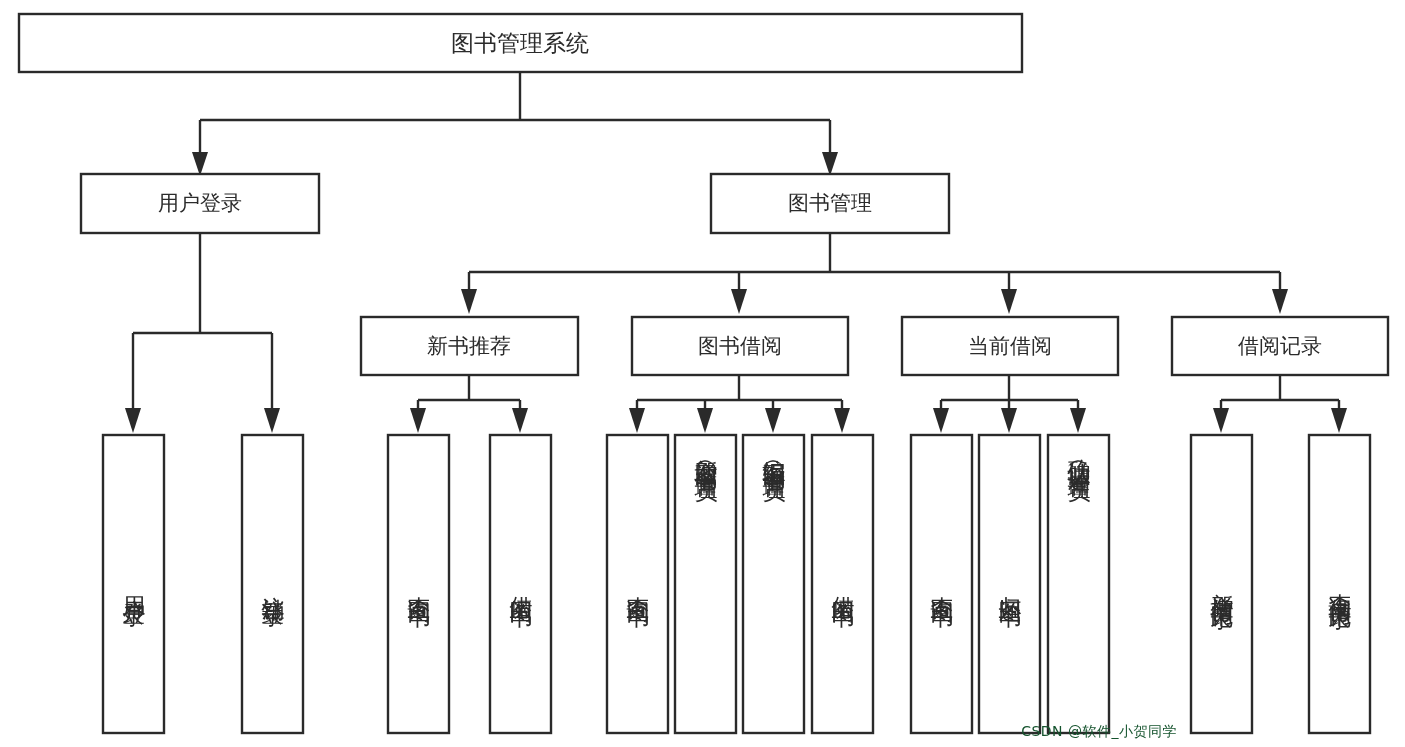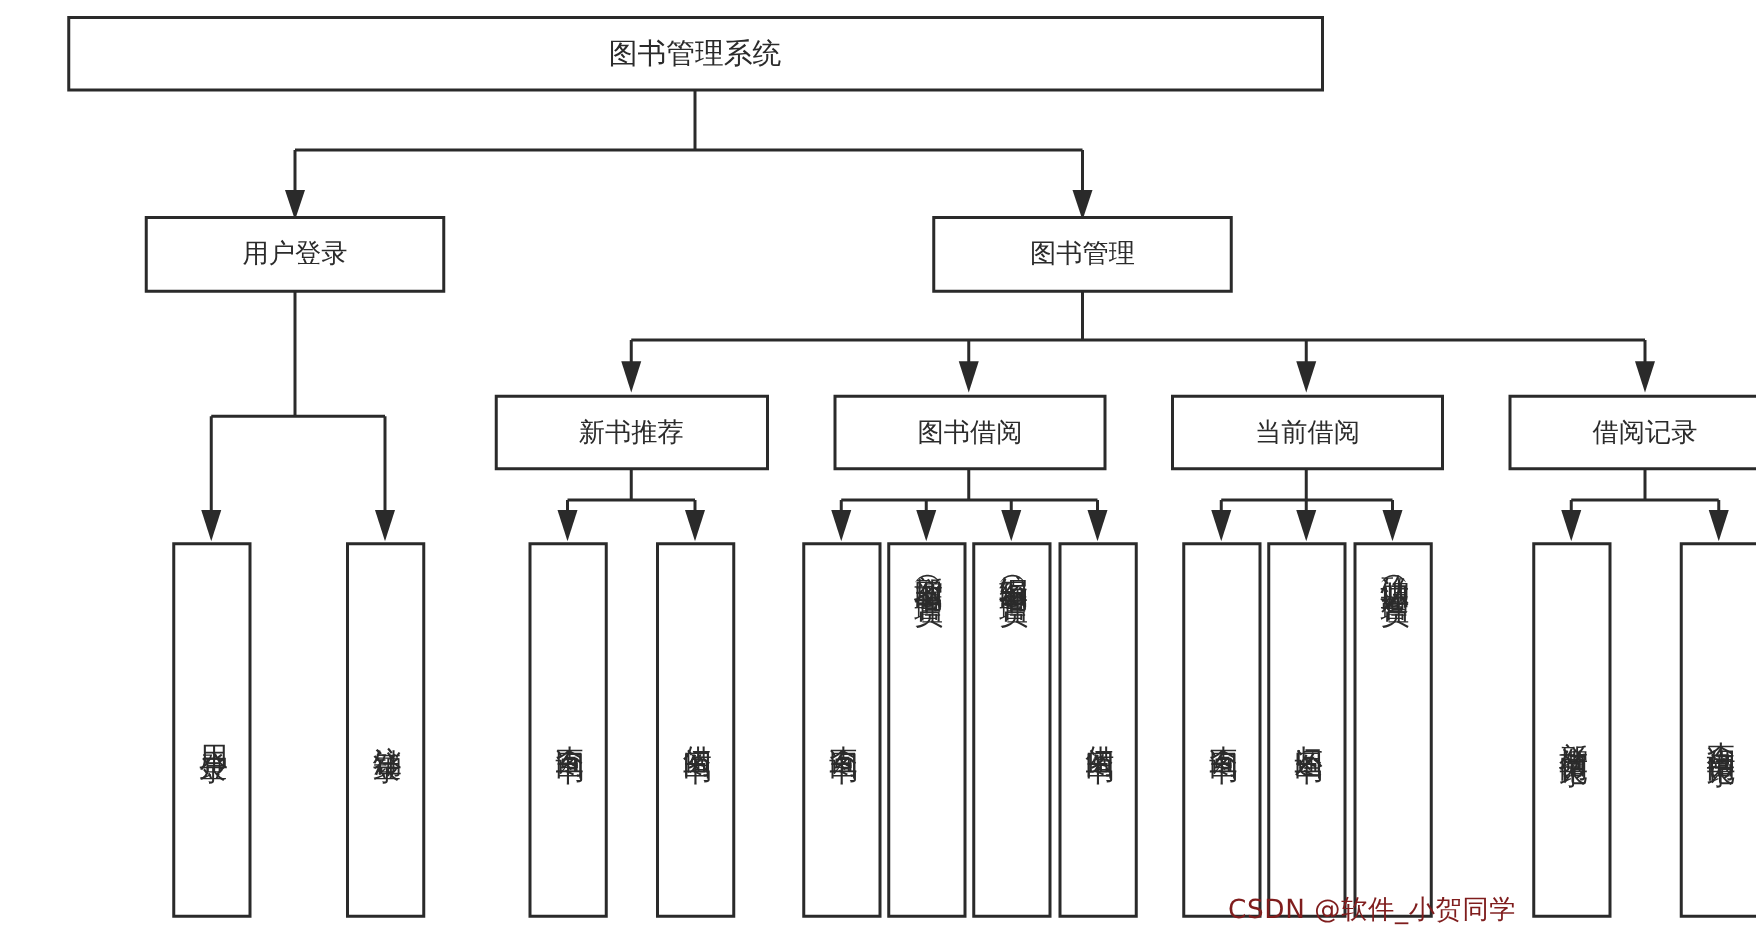--- a/index.html
+++ b/index.html
@@ -11,21 +11,20 @@
     width: 1405px;
     height: 747px;
     font-family: "DejaVu Sans", "Liberation Sans", sans-serif;
     overflow: hidden;
   }
   #diagram-root {
     position: relative;
     width: 1185px;
     height: 747px;
     background: #ffffff;
-    margin-left: 36px;
   }
   svg#diagram-canvas {
     position: absolute;
     top: 0;
     left: 0;
     width: 1405px;
     height: 747px;
     display: block;
   }
   .node-box {
@@ -72,22 +71,22 @@
     line-height: 1.12;
     letter-spacing: 3px;
     color: #2b2b2b;
     white-space: nowrap;
   }
   #watermark {
     position: absolute;
     right: 8px;
     bottom: 6px;
     font-family: "DejaVu Sans", "Liberation Sans", sans-serif;
-    font-size: 21px;
-    color: #7f1d1d;
+    font-size: 14px;
+    color: #14532d;
     letter-spacing: 0.5px;
     white-space: nowrap;
   }
 </style>
 </head>
 <body>
 
 <div id="diagram-root">
 
   <svg id="diagram-canvas" viewBox="0 0 1405 747">

